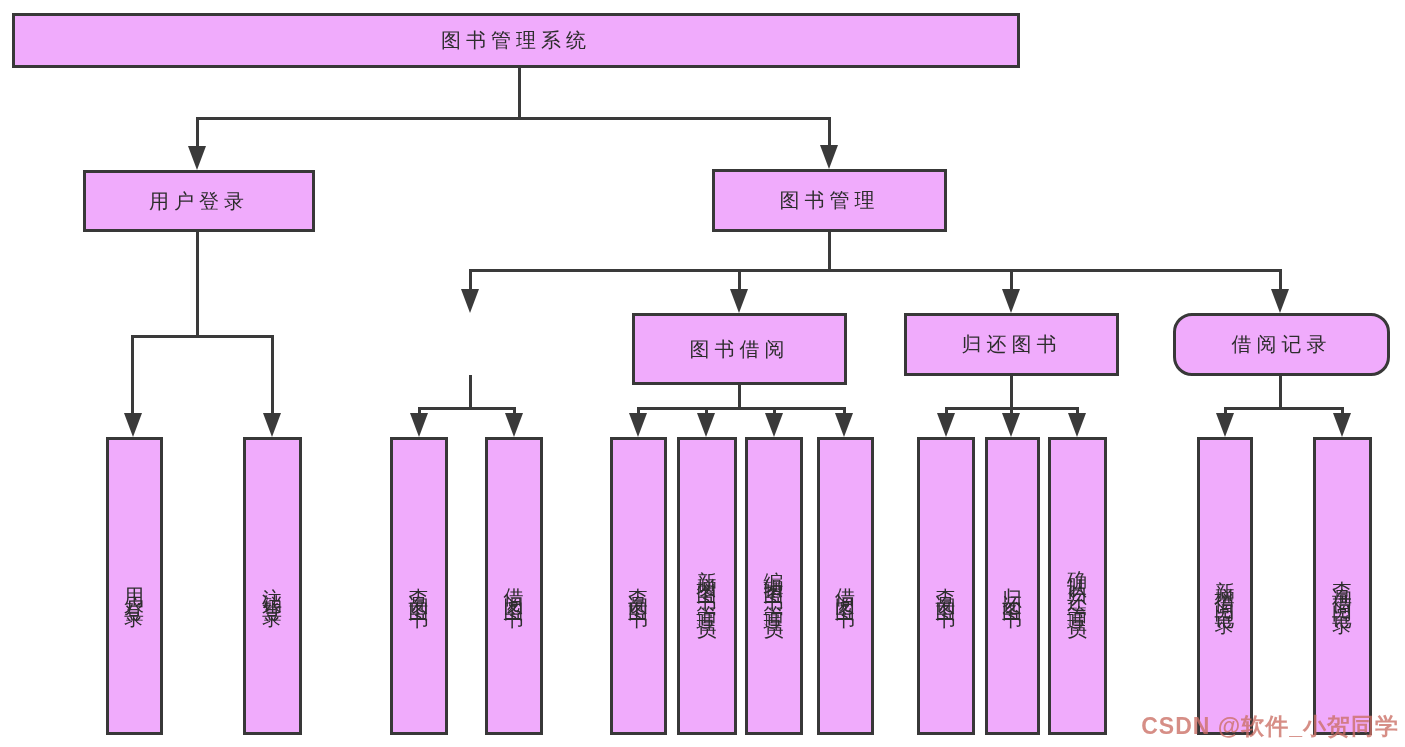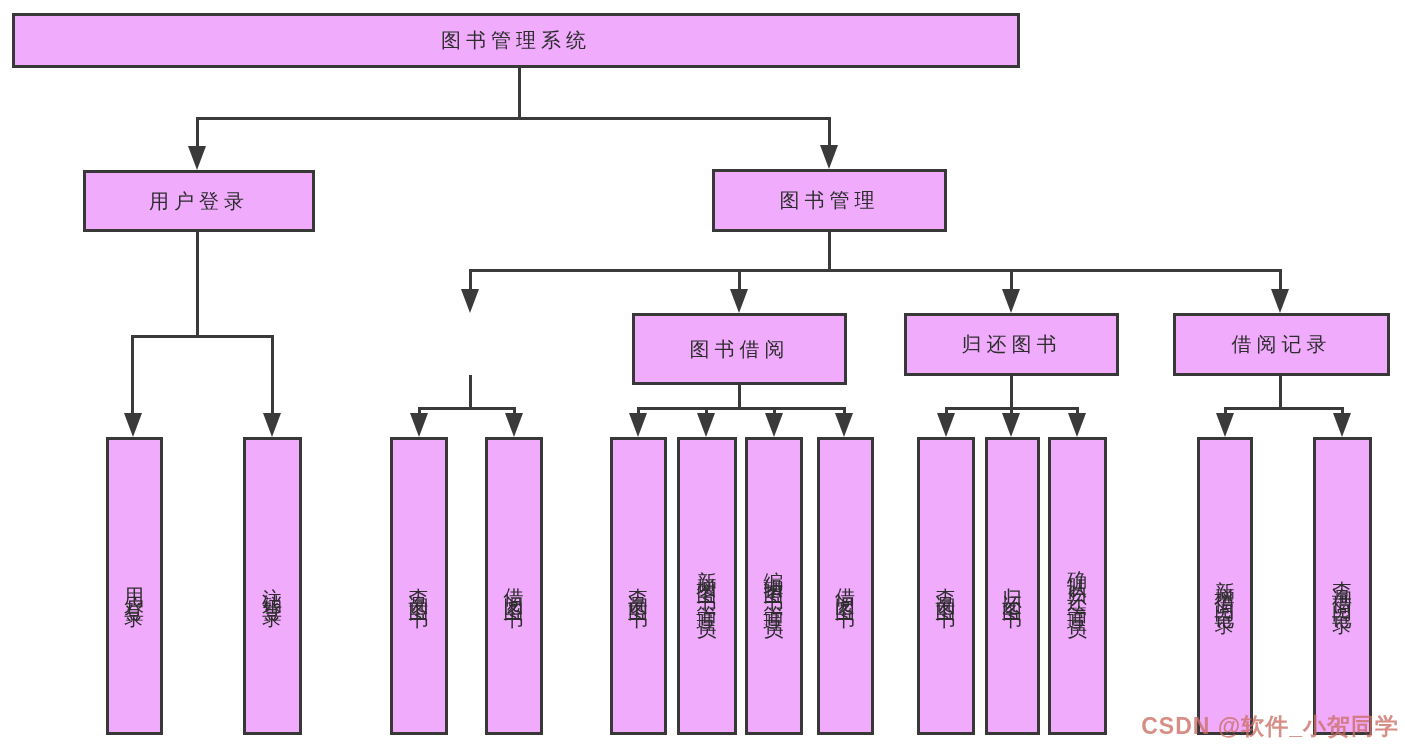--- a/index.html
+++ b/index.html
@@ -38,21 +38,21 @@
 
 <div class="stage">
 
   <div class="box" style="left:12px;top:13px;width:1008px;height:55px;">图书管理系统</div>
 
   <div class="box" style="left:83px;top:170px;width:232px;height:62px;">用户登录</div>
   <div class="box" style="left:712px;top:169px;width:235px;height:63px;">图书管理</div>
 
   <div class="box" style="left:632px;top:313px;width:215px;height:72px;">图书借阅</div>
   <div class="box" style="left:904px;top:313px;width:215px;height:63px;">归还图书</div>
-  <div class="box" style="left:1173px;top:313px;width:217px;height:63px;">借阅记录</div>
+  <div class="box" style="left:1173px;top:313px;width:217px;height:63px;border-radius:19px;">借阅记录</div>
 
   <div class="box vbox" style="left:106px;top:437px;width:57px;height:298px;">用户登录</div>
   <div class="box vbox" style="left:243px;top:437px;width:59px;height:298px;">注销登录</div>
 
   <div class="box vbox" style="left:390px;top:437px;width:58px;height:298px;">查询图书</div>
   <div class="box vbox" style="left:485px;top:437px;width:58px;height:298px;">借阅图书</div>
 
   <div class="box vbox" style="left:610px;top:437px;width:57px;height:298px;">查询图书</div>
   <div class="box vbox" style="left:677px;top:437px;width:60px;height:298px;">新增图书（管理员）</div>
   <div class="box vbox" style="left:745px;top:437px;width:58px;height:298px;">编辑图书（管理员）</div>

